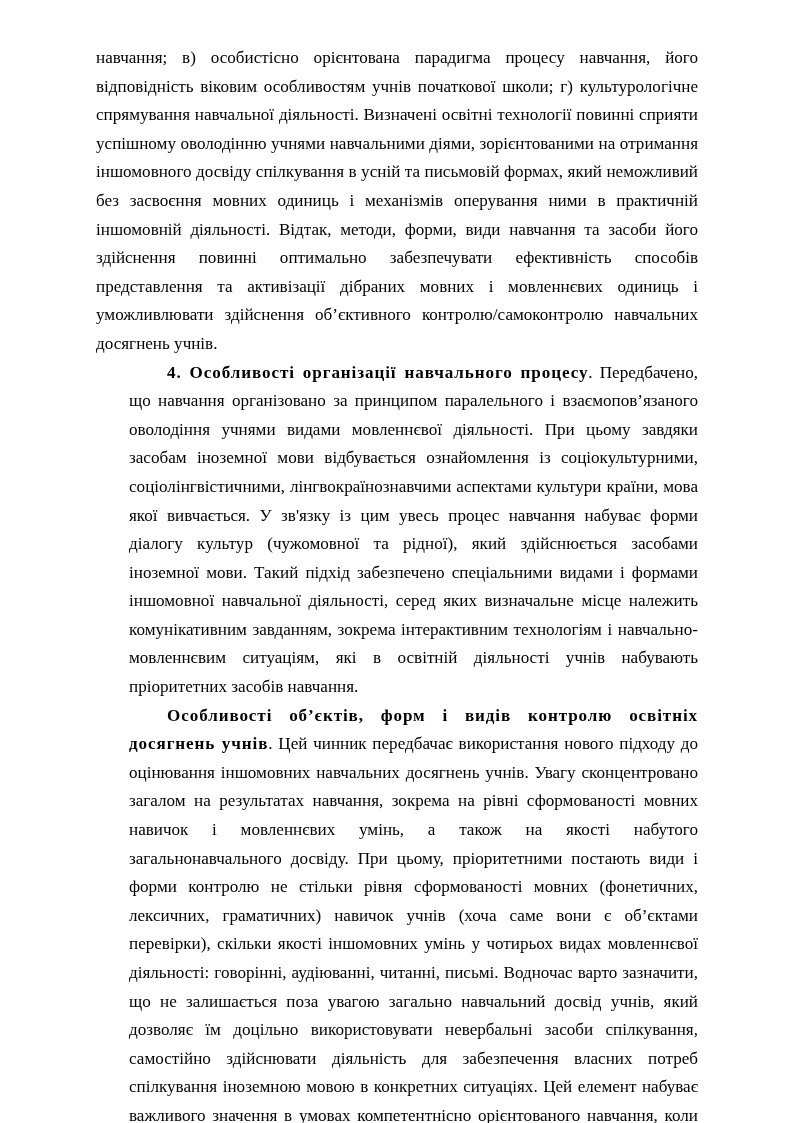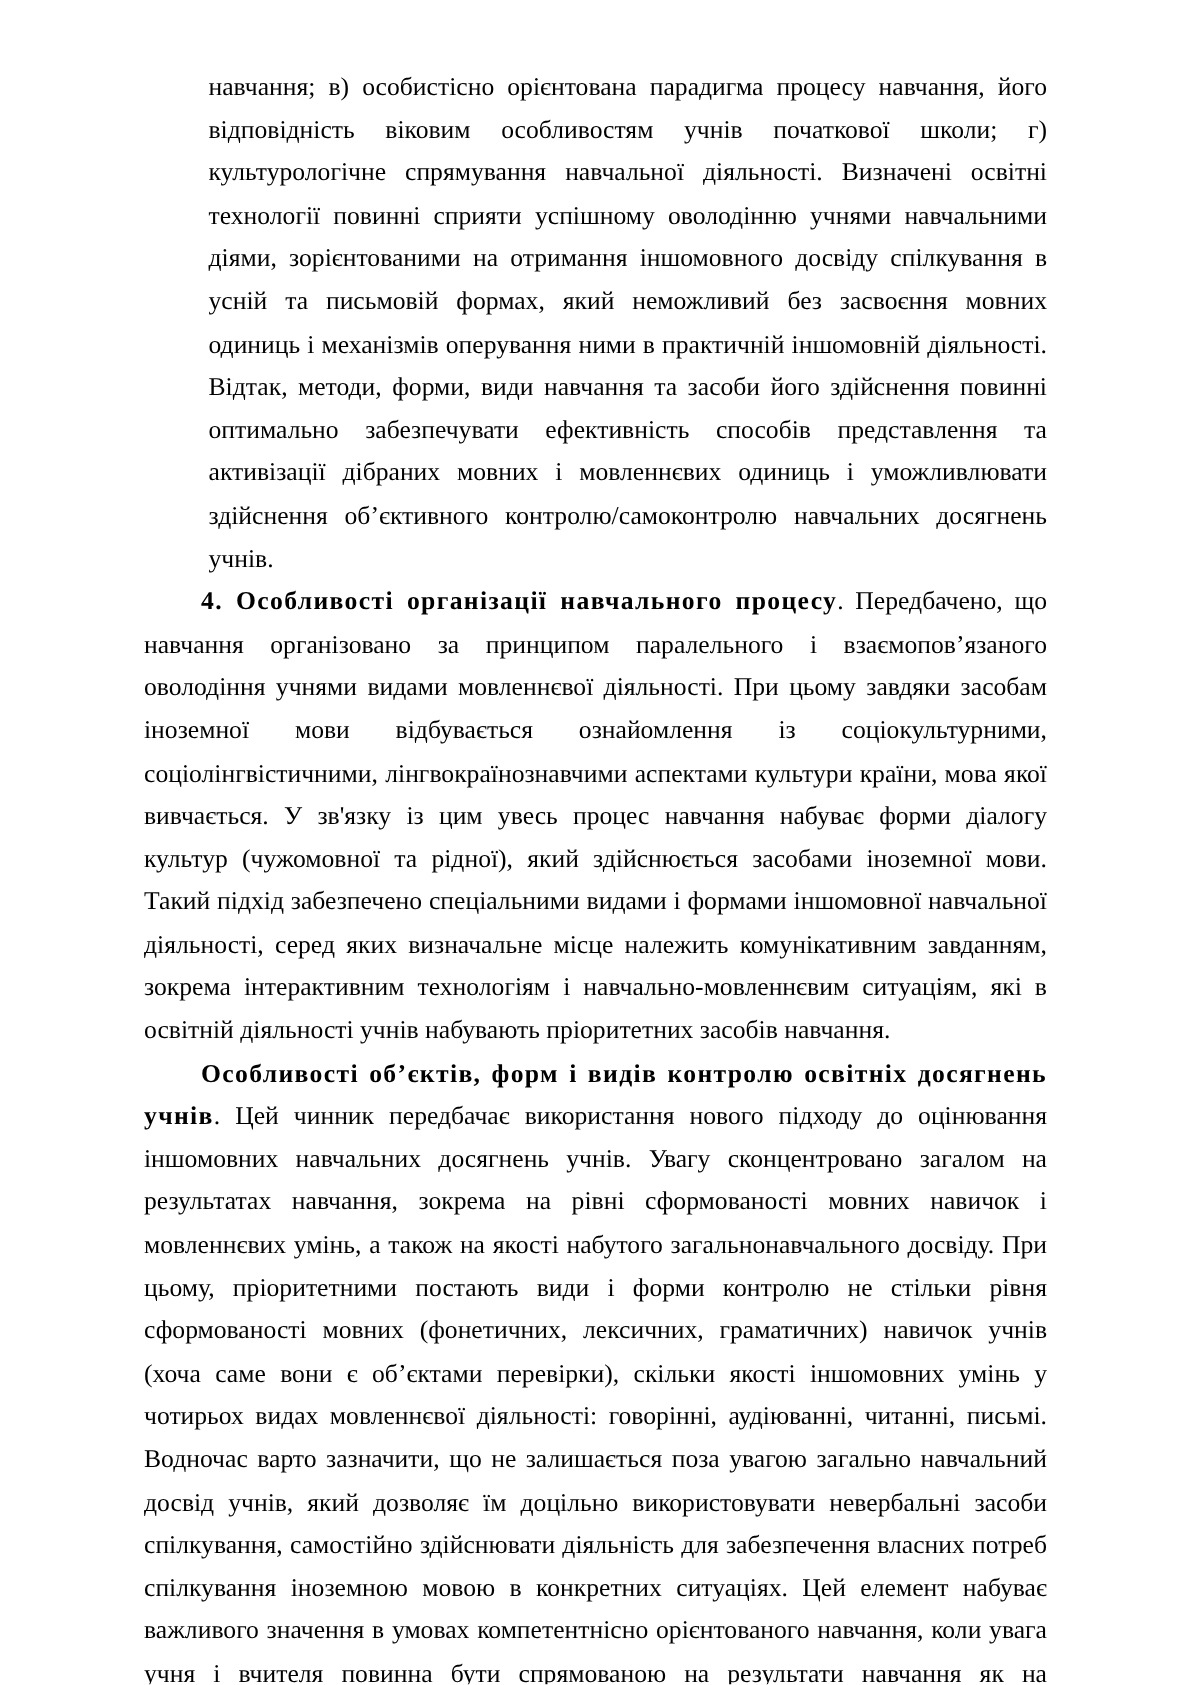--- a/index.html
+++ b/index.html
@@ -30,24 +30,24 @@
     margin: 0;
     font-size: 17.1px;
     line-height: 28.6px;
     text-align: justify;
     text-justify: inter-word;
     -webkit-hyphens: none;
     hyphens: none;
   }
   p.body-para {
     text-indent: 0;
-    margin-left: 43px;
   }
   p.indent-para {
     text-indent: 38px;
+    margin-left: 33px;
   }
   .gap-small {
     height: 0px;
   }
   .run-bold {
     font-weight: bold;
     letter-spacing: 0.9px;
   }
 </style>
 </head>

